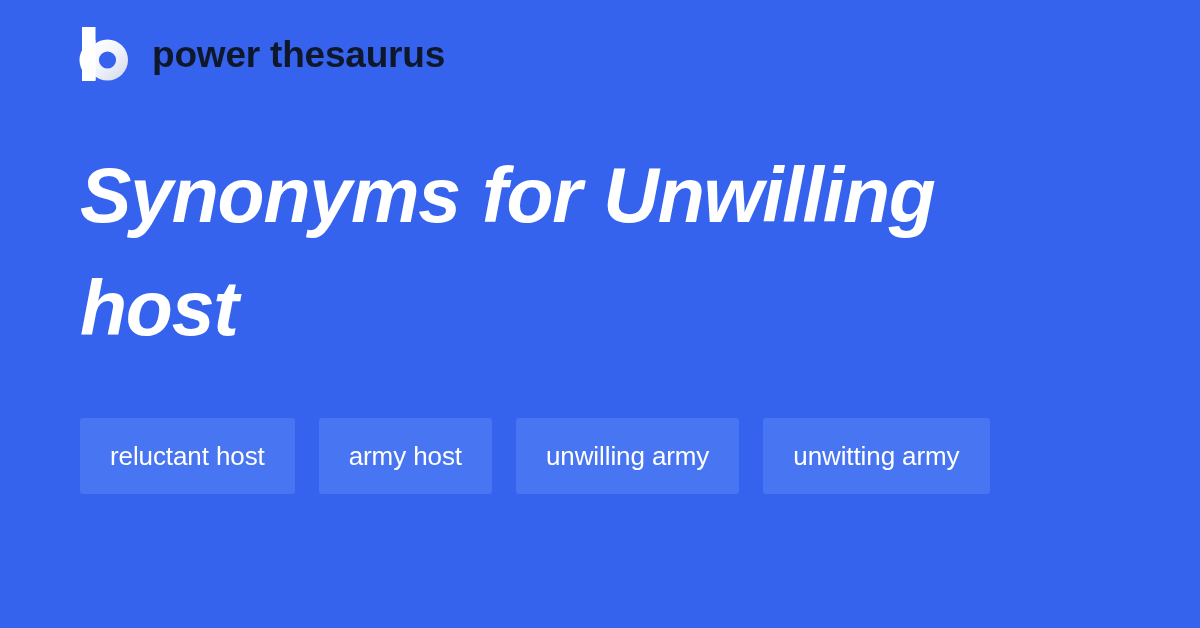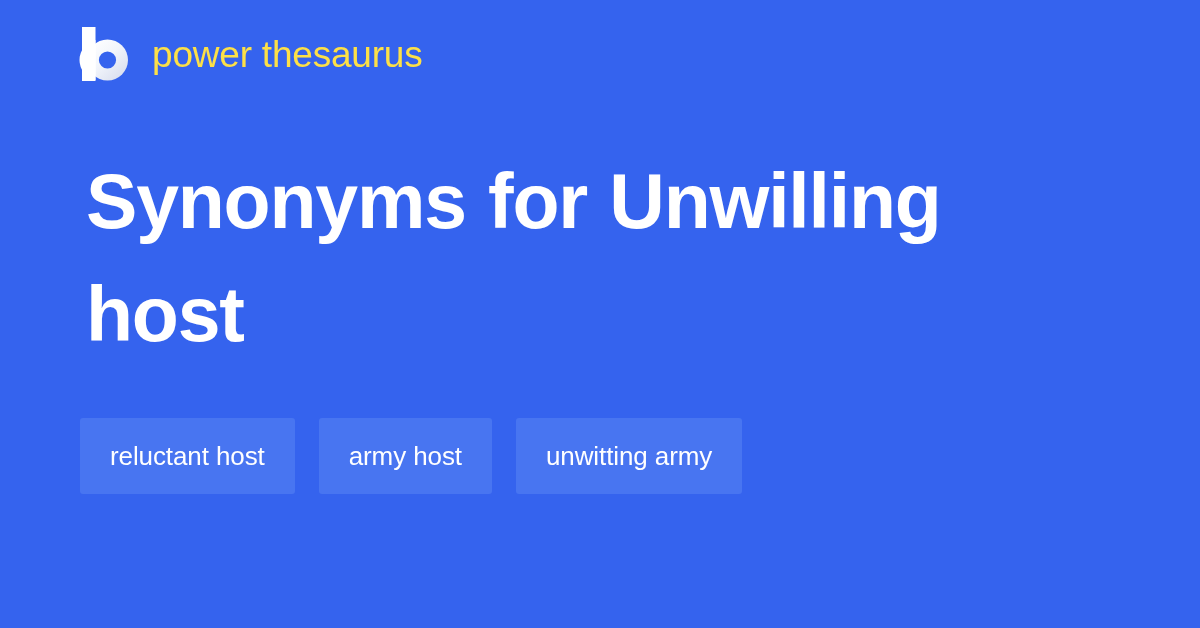--- a/index.html
+++ b/index.html
@@ -35,39 +35,40 @@
   }
   .brand-logo {
     width: 52px;
     height: 56px;
     display: block;
     flex: 0 0 auto;
   }
   .brand-name {
     font-size: 37px;
     line-height: 1;
-    font-weight: 400;
-    color: #fde047;
+    font-weight: 700;
+    color: #0f172a;
     letter-spacing: -0.2px;
     white-space: nowrap;
   }
 
   
   .headline {
     position: absolute;
     left: 78px;
     top: 137px;
     width: 1000px;
-    margin: 8px;
+    margin: 2px;
     font-size: 77px;
     line-height: 113px;
     font-weight: 700;
     color: #ffffff;
     letter-spacing: -1.2px;
     word-spacing: 2px;
+    font-style: italic;
   }
 
   
   .chips {
     position: absolute;
     left: 80px;
     top: 418px;
     width: 1050px;
     display: flex;
     flex-wrap: wrap;
@@ -116,16 +117,17 @@
       <path d="M17.5 14 A20.5 20.5 0 0 0 17.5 54 Z" fill="#ffffff"></path>
     </svg>
     <span class="brand-name">power thesaurus</span>
   </div>
 
   <h1 class="headline">Synonyms for Unwilling host</h1>
 
   <div class="chips">
     <span class="chip">reluctant host</span>
     <span class="chip">army host</span>
+    <span class="chip">unwilling army</span>
     <span class="chip">unwitting army</span>
   </div>
 
 </div>
 
 </body></html>

